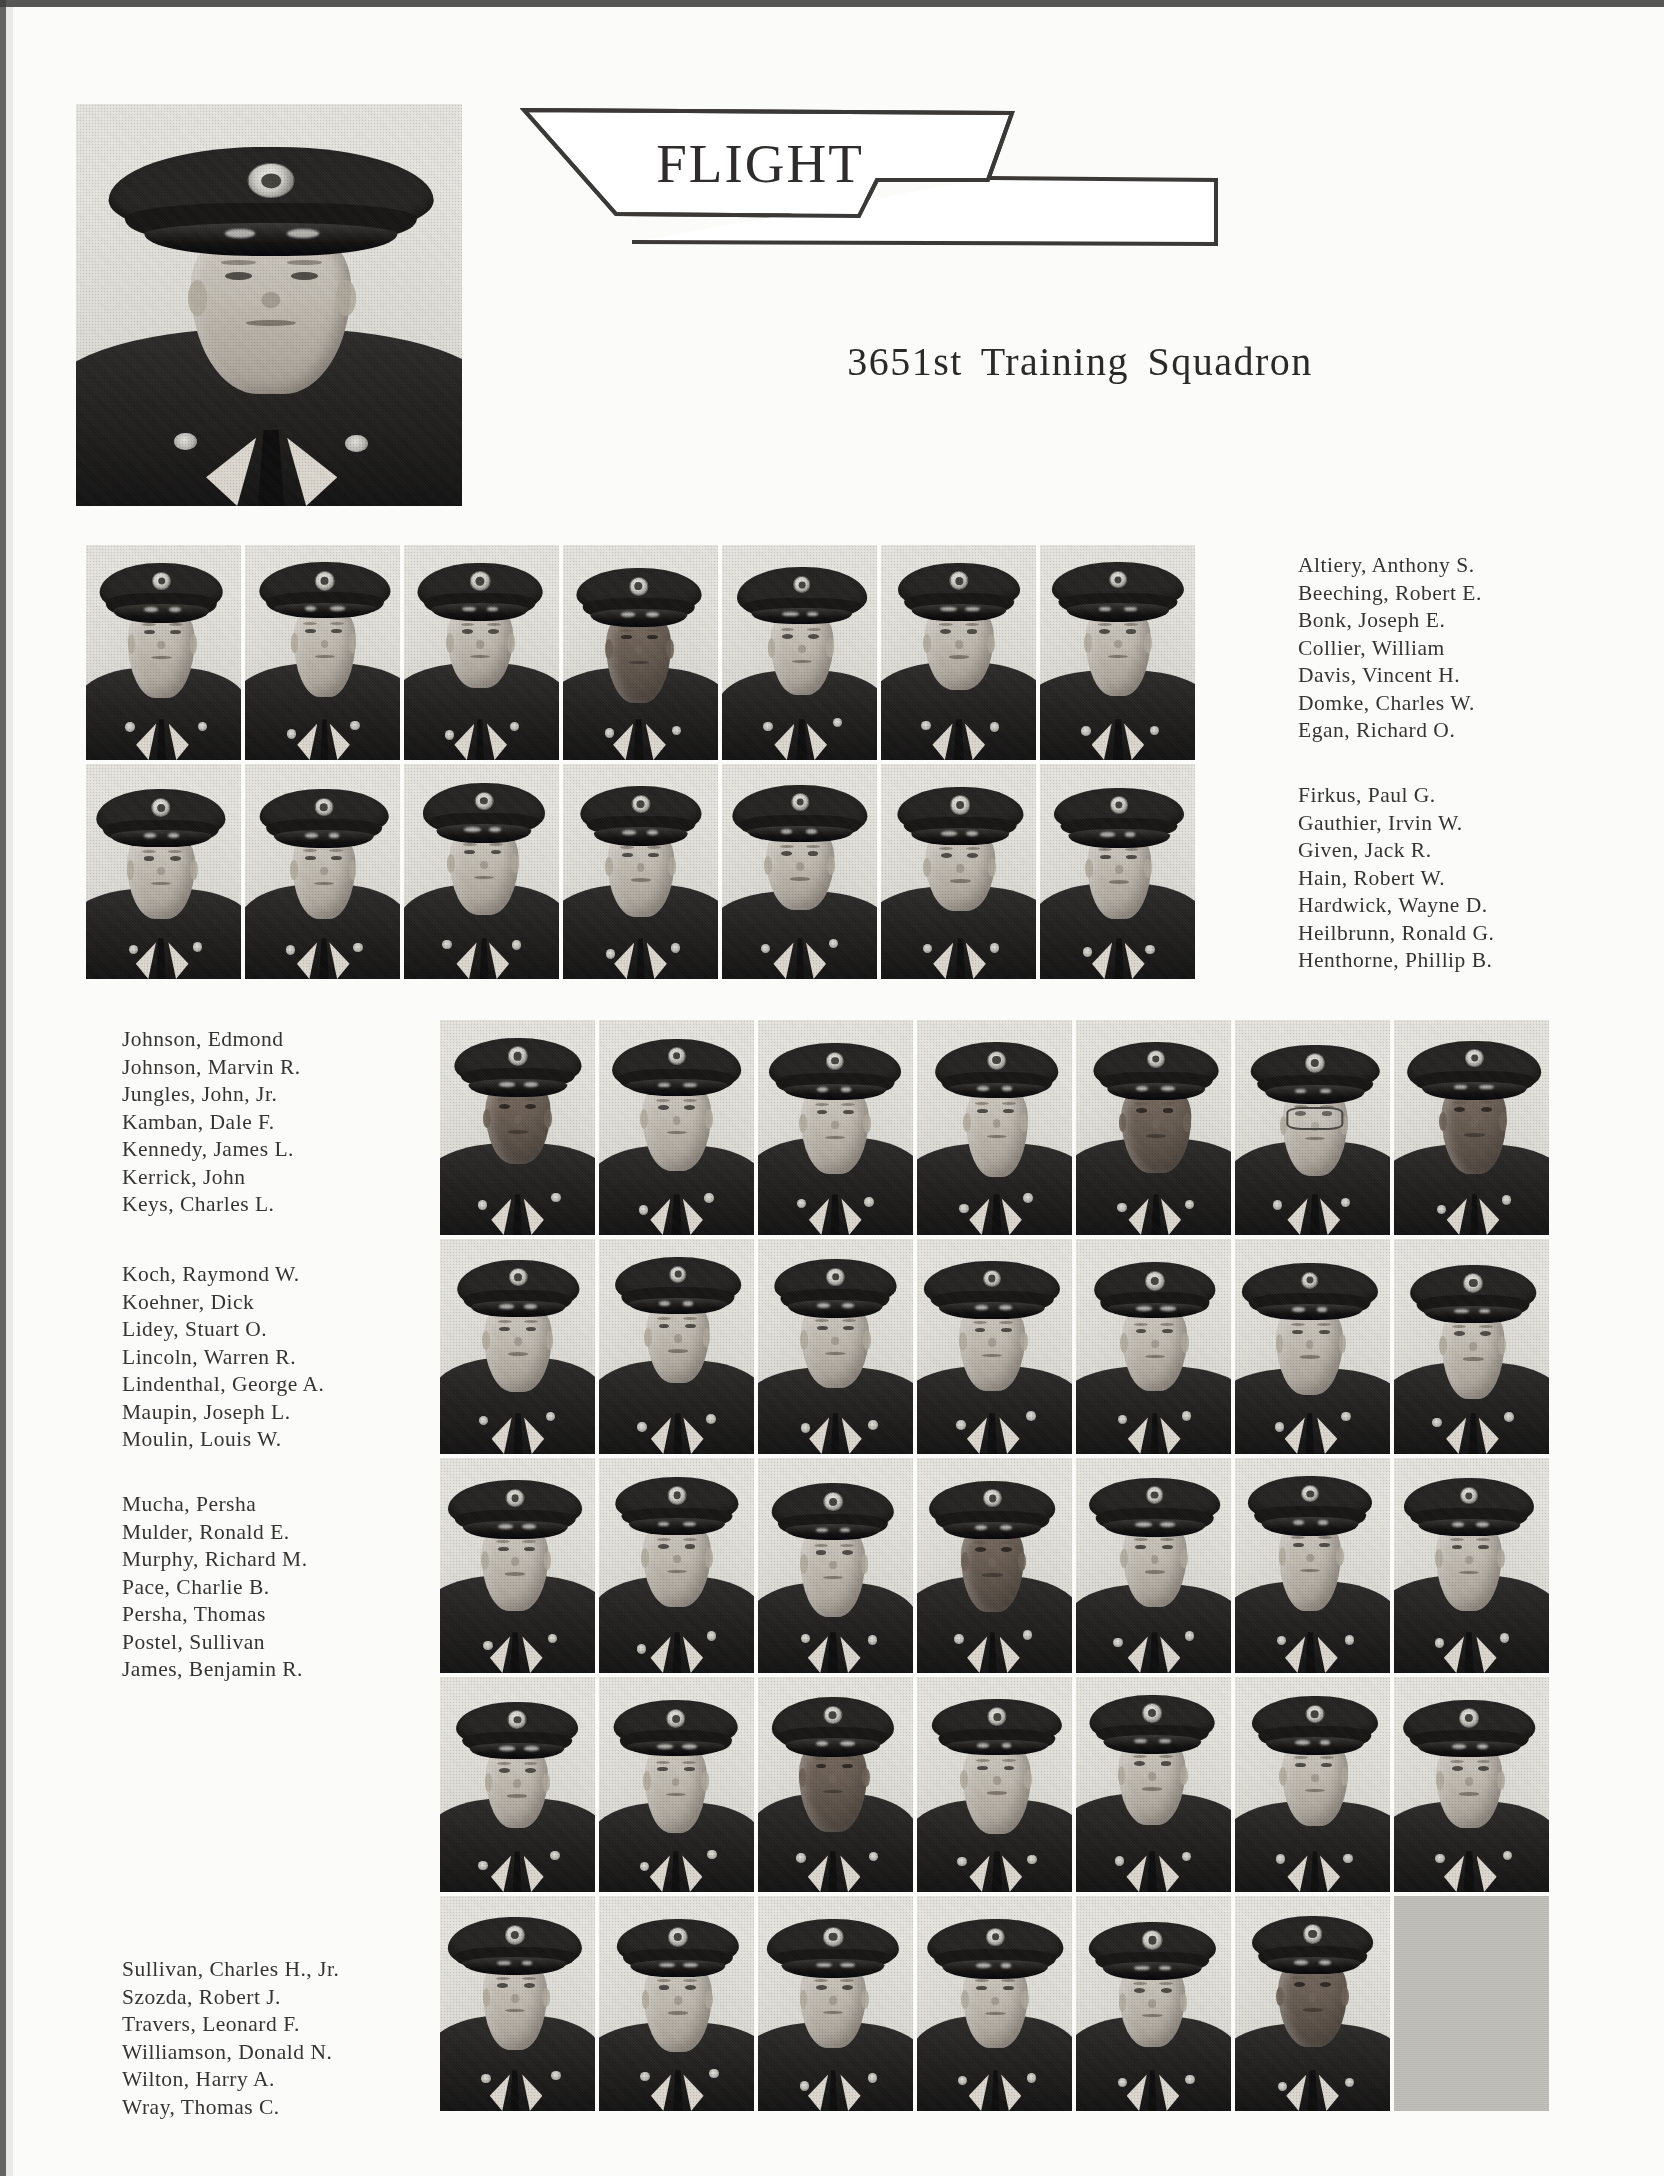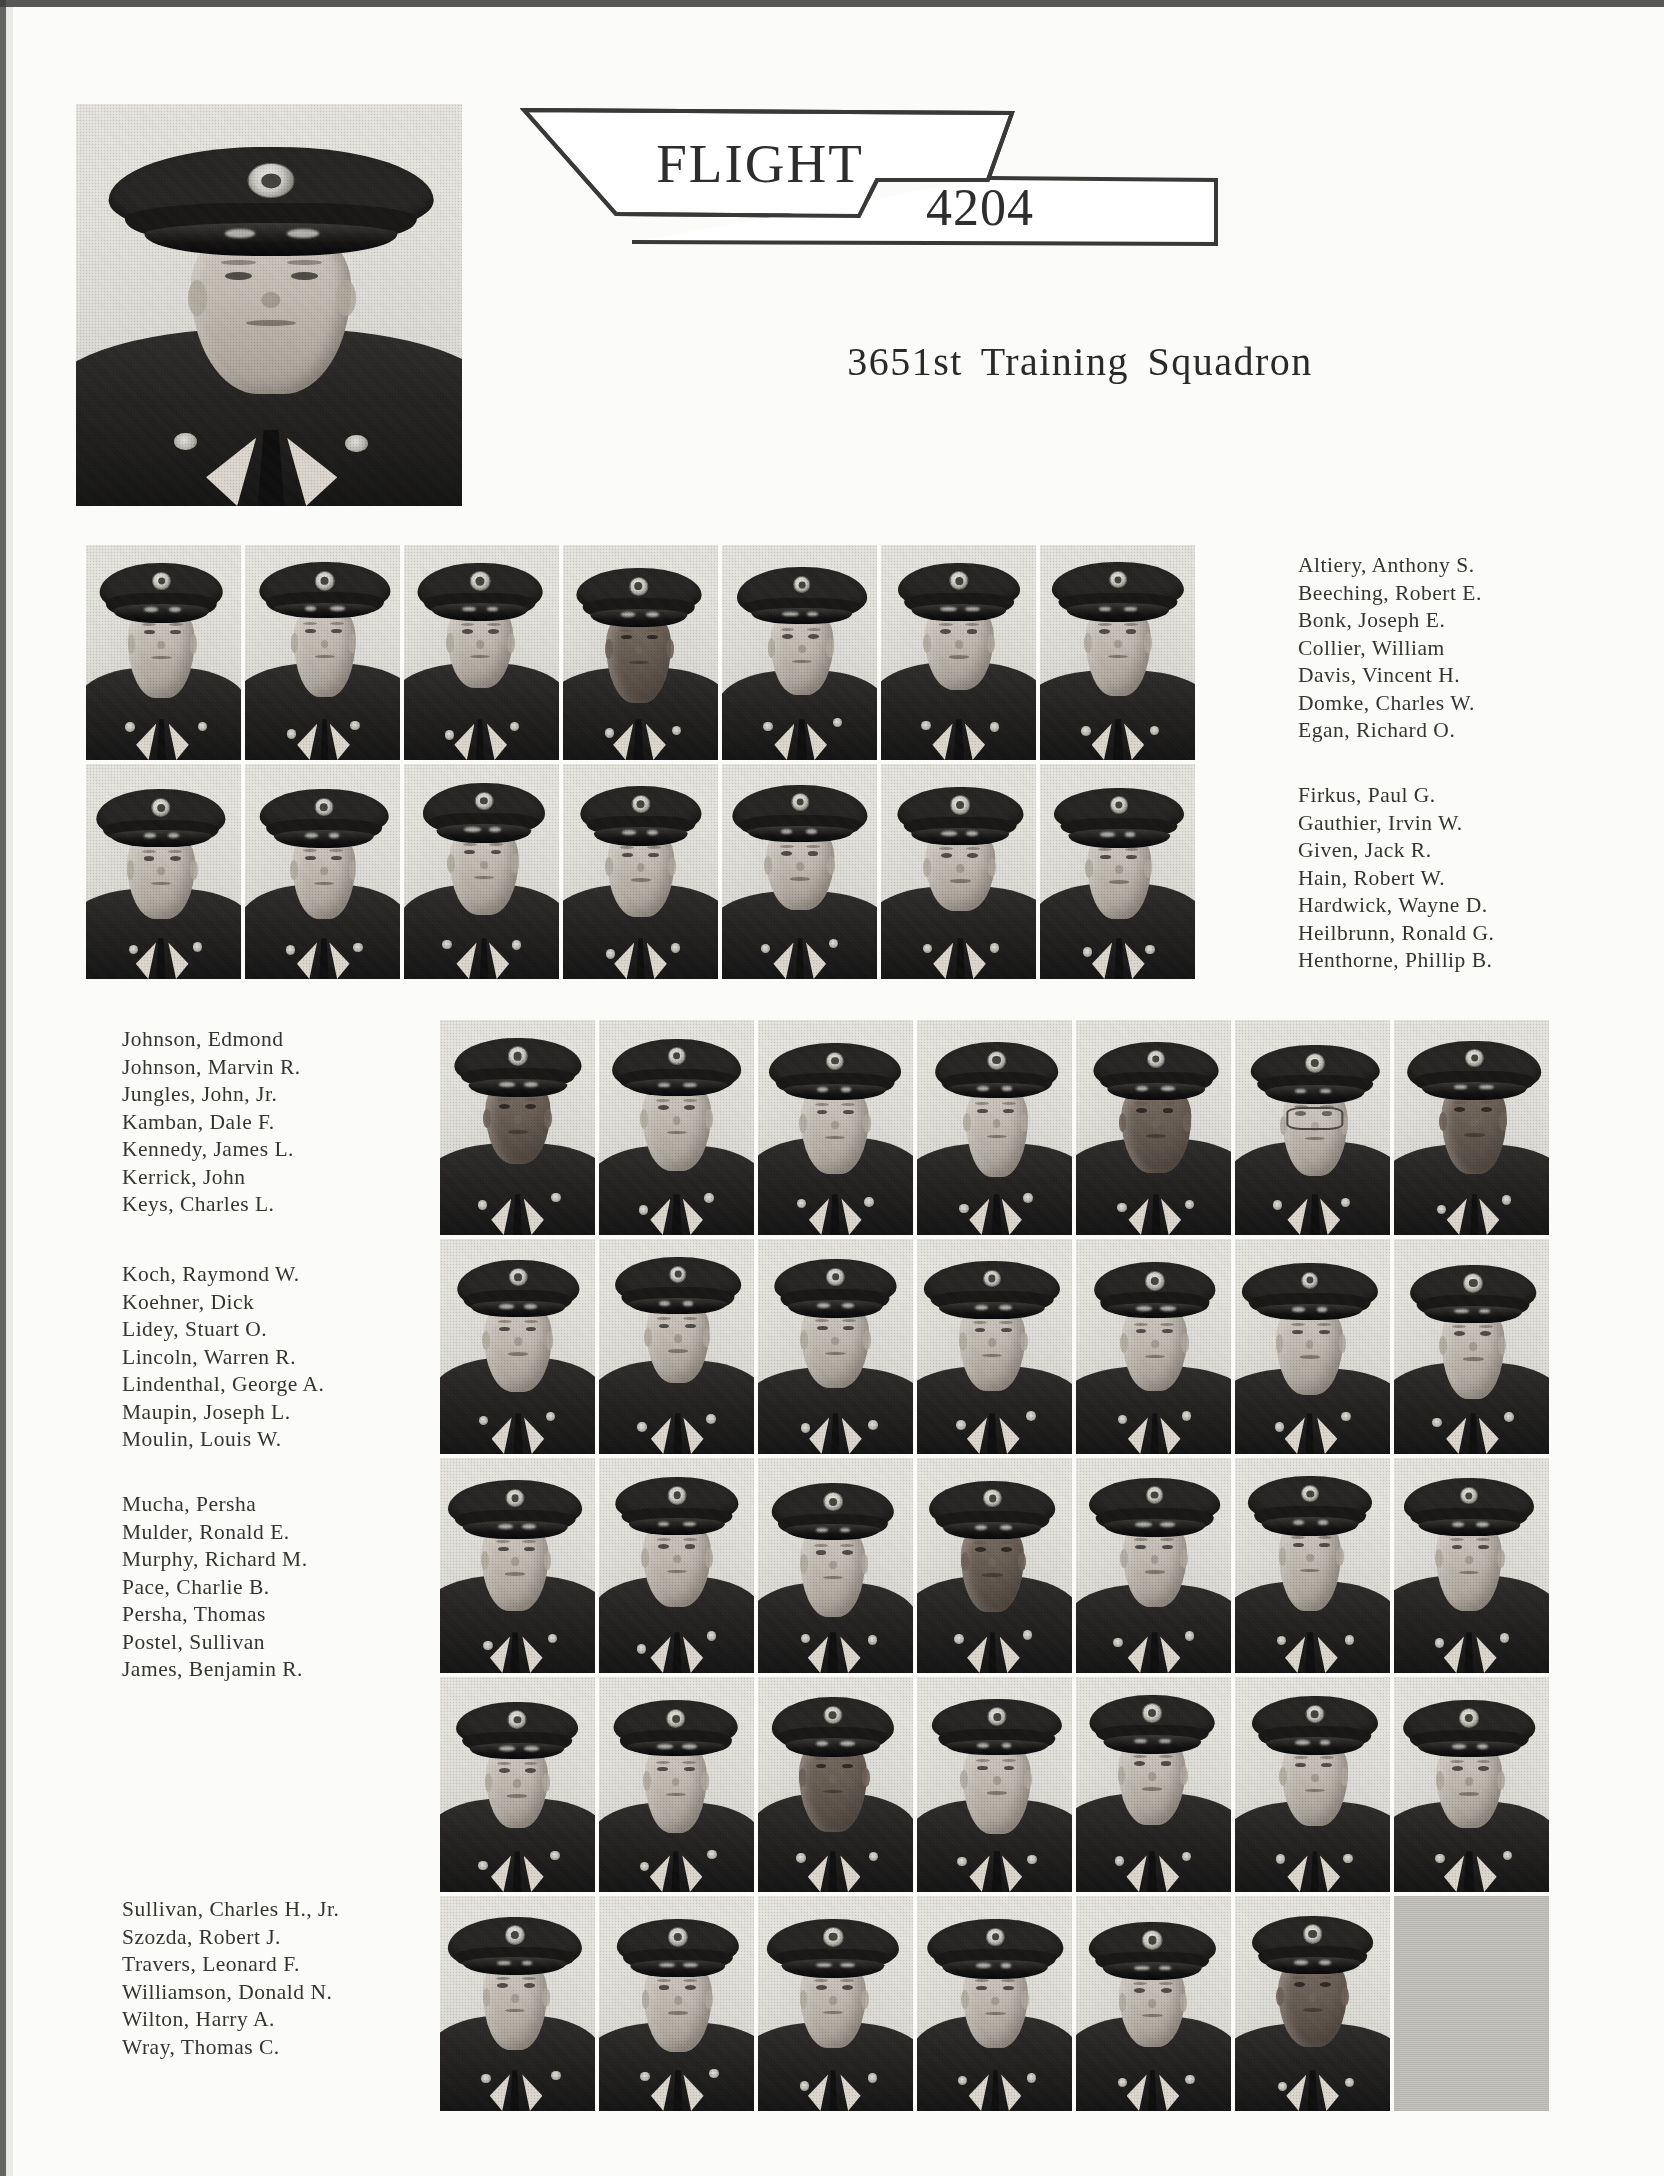--- a/index.html
+++ b/index.html
@@ -358,21 +358,20 @@
       <div class="halftone"></div>
     </div>
 
   <div class="banner">
     <svg width="700" height="140" viewBox="0 0 700 140">
       <path d="M4 4 L492 7 L468 74 L357 74 L339 110 L96 108 Z" fill="#ffffff" stroke="#3a3937" stroke-width="4" stroke-linejoin="miter"></path>
       <path d="M470 72 L696 74 L696 138 L112 136" fill="#ffffff" stroke="#3a3937" stroke-width="4" stroke-linejoin="miter"></path>
       <path d="M492 7 L468 74 L357 74 L339 110 L96 108 L4 4 Z" fill="none" stroke="#3a3937" stroke-width="4"></path>
     </svg>
     <div class="banner-flight-text">FLIGHT</div>
-    <div class="banner-number-text">4204</div>
   </div>
 
   <div class="squadron-title">3651st Training Squadron</div>
 
 
   <div class="grid" id="grid-top">
       <div class="photo">
         <div class="bg"></div>
         <div class="body" style="width: 109.794%; height: 43.0918%; margin-left: -2.03501px;"></div>
         <div class="collar-l" style="left: 32.3217%; width: 13%; height: 17%;"></div>
@@ -1666,21 +1665,21 @@
     </div>
   <div class="name-group" id="group-5" style="left:122px; top:1491px;">
       <span class="name-line">Mucha, Persha</span>
       <span class="name-line">Mulder, Ronald E.</span>
       <span class="name-line">Murphy, Richard M.</span>
       <span class="name-line">Pace, Charlie B.</span>
       <span class="name-line">Persha, Thomas</span>
       <span class="name-line">Postel, Sullivan</span>
       <span class="name-line">James, Benjamin R.</span>
     </div>
-  <div class="name-group" id="group-7" style="left:122px; top:1896px;">
+  <div class="name-group" id="group-7" style="left:122px; top:1956px;">
       <span class="name-line">Sullivan, Charles H., Jr.</span>
       <span class="name-line">Szozda, Robert J.</span>
       <span class="name-line">Travers, Leonard F.</span>
       <span class="name-line">Williamson, Donald N.</span>
       <span class="name-line">Wilton, Harry A.</span>
       <span class="name-line">Wray, Thomas C.</span>
     </div>
 
 </div>
 

